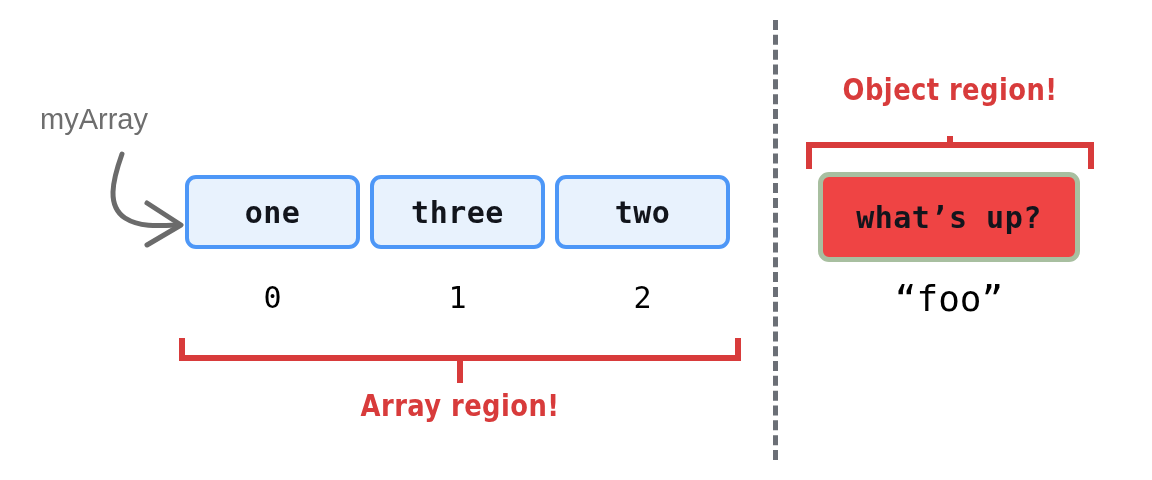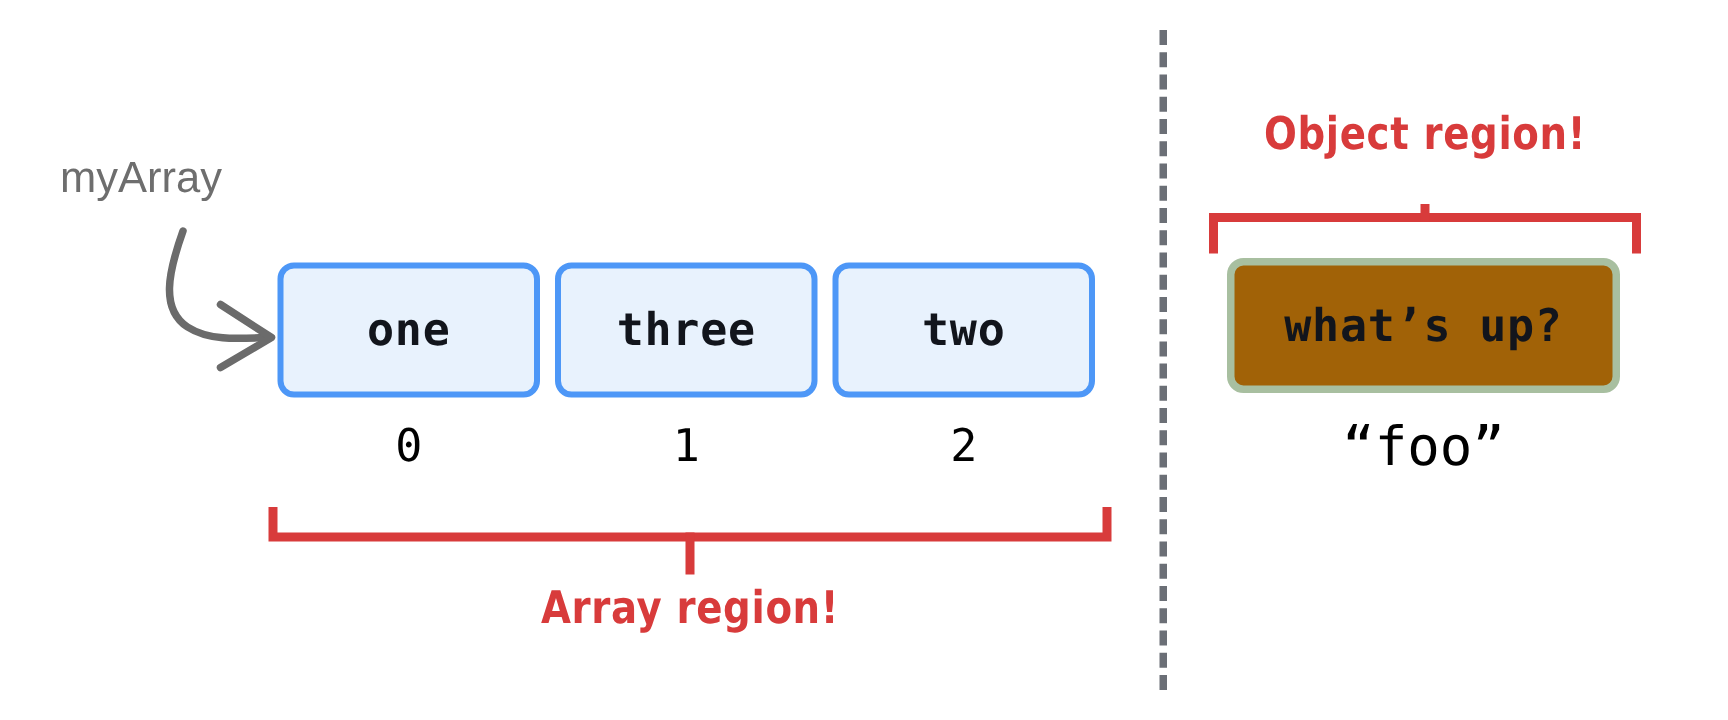--- a/index.html
+++ b/index.html
@@ -38,21 +38,21 @@
   
   .array-row {
     position: absolute;
     left: 185px;
     top: 175px;
     display: flex;
     gap: 10px;
   }
   .cell {
     width: 175px;
-    height: 90px;
+    height: 74px;
     box-sizing: border-box;
     border: 4px solid #4d97f7;
     background: #e8f2fd;
     border-radius: 11px;
     display: flex;
     align-items: center;
     justify-content: center;
   }
   .cell-text {
     font-family: "DejaVu Sans Mono", monospace;
@@ -120,21 +120,21 @@
 
   
   .obj-box {
     position: absolute;
     left: 818px;
     top: 172px;
     width: 262px;
     height: 90px;
     box-sizing: border-box;
     border: 5px solid #a8bfa0;
-    background: #a16207;
+    background: #ef4444;
     border-radius: 11px;
     display: flex;
     align-items: center;
     justify-content: center;
   }
   .obj-text {
     font-family: "DejaVu Sans Mono", monospace;
     font-weight: bold;
     font-size: 30px;
     color: #12151c;

